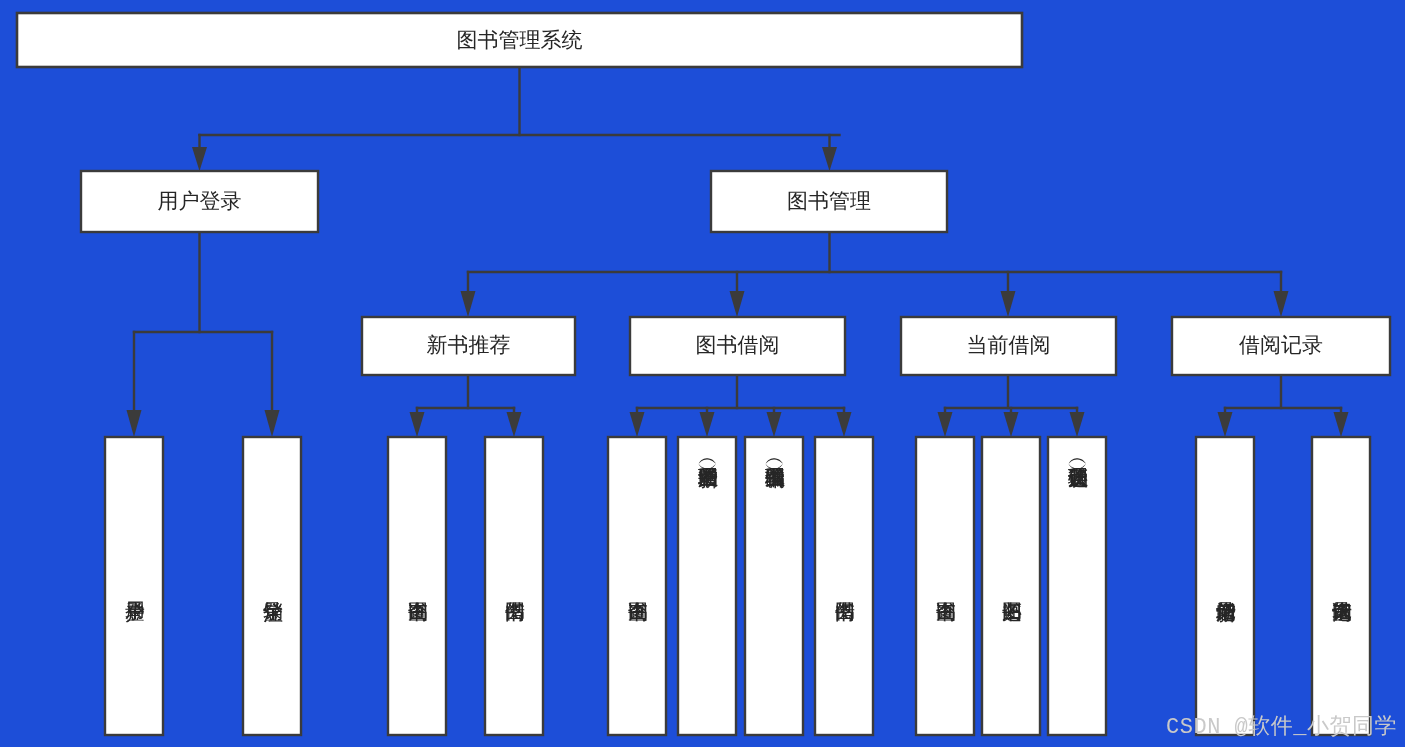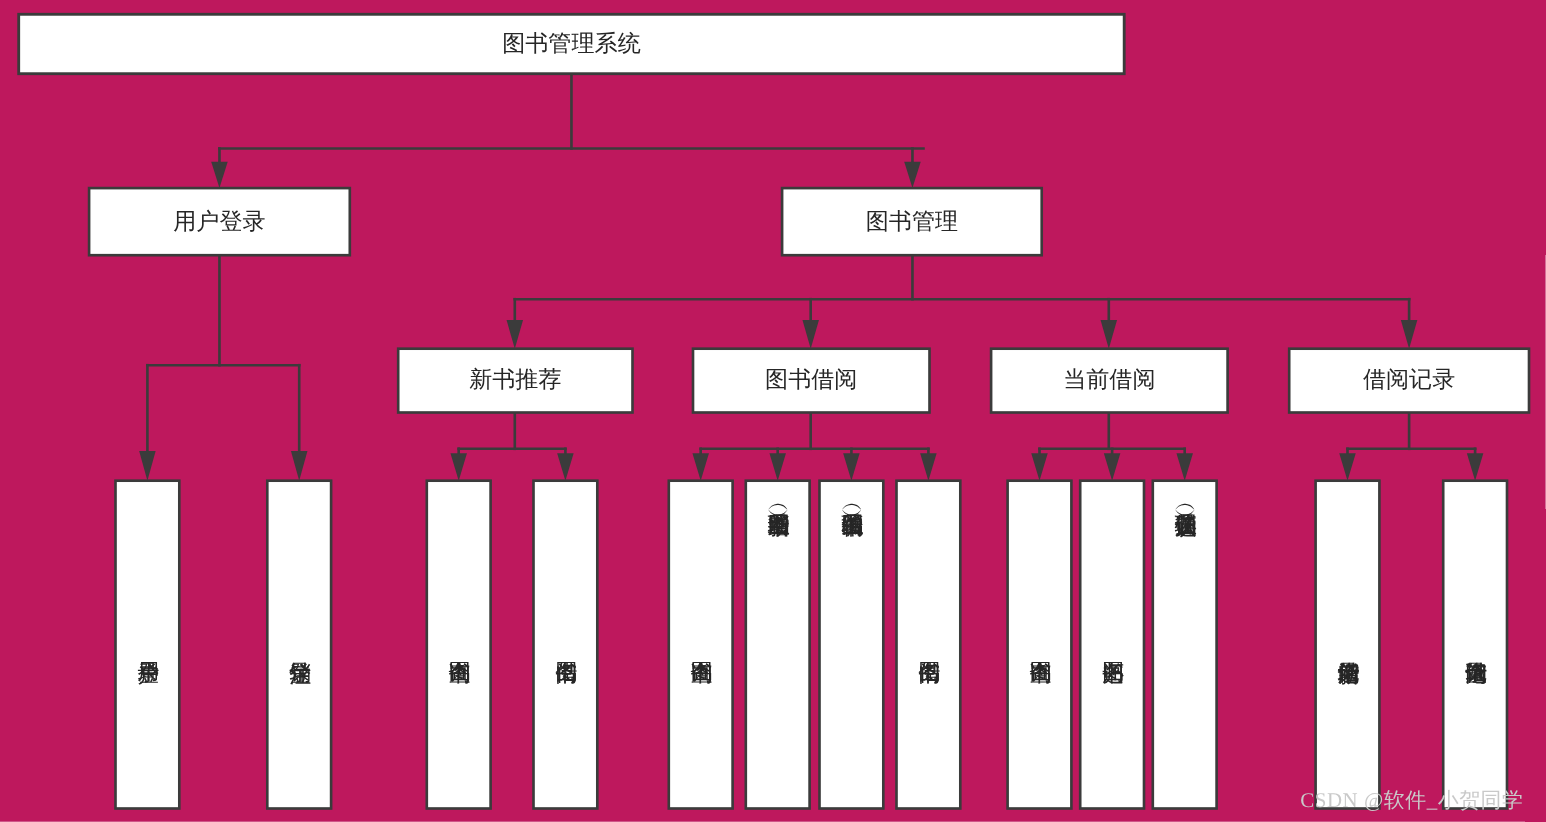--- a/index.html
+++ b/index.html
@@ -10,21 +10,21 @@
   body {
     width: 1405px;
     height: 747px;
     overflow: hidden;
     font-family: "DejaVu Sans", "Liberation Sans", sans-serif;
   }
   #diagram-root {
     position: relative;
     width: 1405px;
     height: 747px;
-    background: #be185d;
+    background: #1d4ed8;
   }
   svg#tree-svg {
     position: absolute;
     left: 0;
     top: 0;
     width: 1405px;
     height: 747px;
     display: block;
   }
   .node-box {
@@ -50,24 +50,24 @@
     stroke-width: 2.4;
     fill: none;
     stroke-linecap: square;
   }
   .arrow-head {
     fill: #3b3b3b;
     stroke: none;
   }
   .watermark {
     position: absolute;
-    right: 20px;
+    right: 8px;
     bottom: 6px;
-    font-family: Liberation Serif, serif;
-    font-size: 19px;
+    font-family: Liberation Mono, monospace;
+    font-size: 22px;
     color: #c9c9c9;
     white-space: nowrap;
     letter-spacing: 0.5px;
     pointer-events: none;
   }
 </style>
 </head>
 <body>
 
 <div id="diagram-root">

